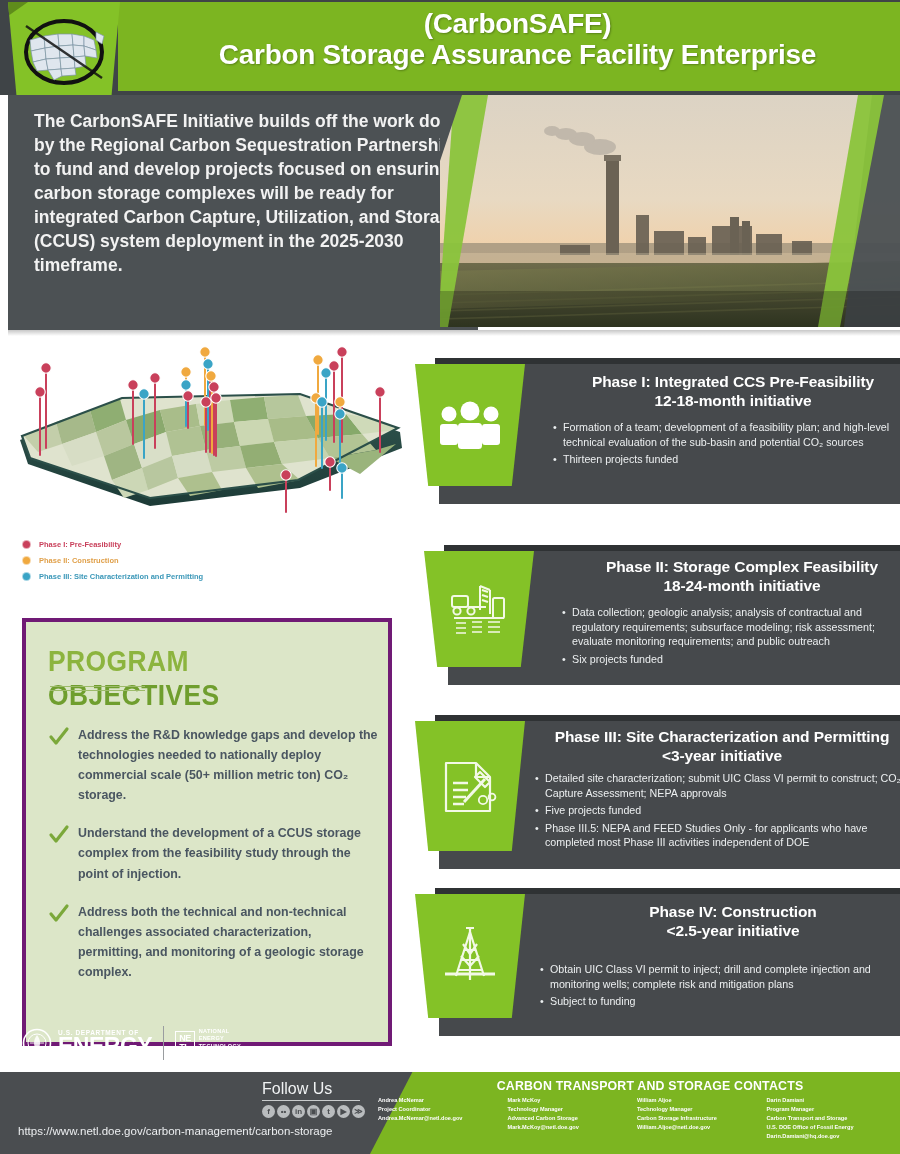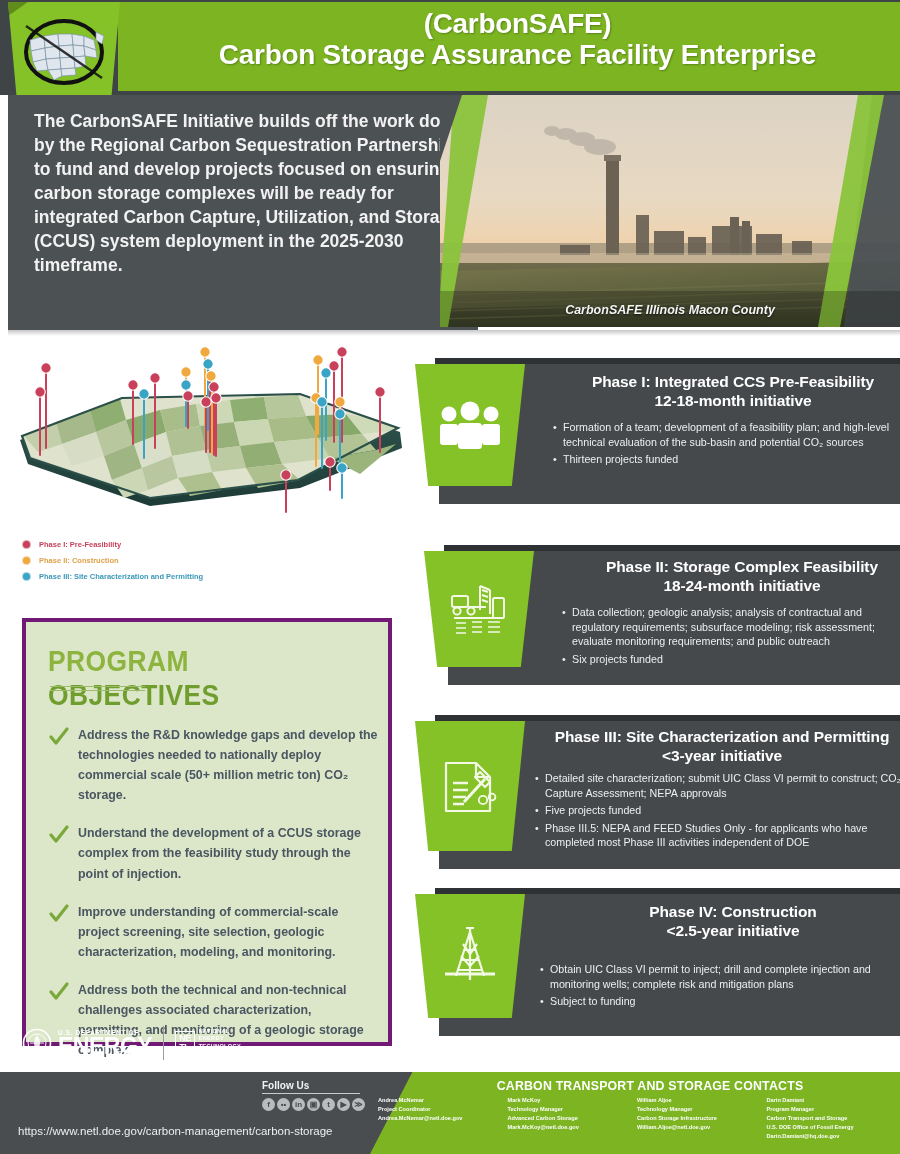--- a/index.html
+++ b/index.html
@@ -135,21 +135,21 @@
   .doe-energy { font-size:23px; font-weight:bold; letter-spacing:-0.5px; line-height:0.92; }
   .divider-v { width:1px; height:34px; background:#9a9da0; margin:0 11px; }
   .netl-box { display:flex; align-items:center; }
   .netl-sq {
     border:1.4px solid #fff; color:#fff; font-size:9px; font-weight:bold;
     line-height:1.0; padding:2px 3px; text-align:left; letter-spacing:-0.5px;
   }
   .netl-words { color:#fff; font-size:5.6px; font-weight:bold; line-height:1.35; margin-left:4px; letter-spacing:0.3px; }
   .url { position:absolute; left:18px; top:1125px; color:#eceef0; font-size:11.5px; }
   .follow { position:absolute; left:262px; top:1080px; }
-  .follow-label { color:#f0f2f3; font-size:10px; font-weight:bold; }
+  .follow-label { color:#f0f2f3; font-size:16px; font-weight:normal; }
   .follow-rule { width:98px; height:1px; background:#c9cccd; margin:2px 0 4px 0; }
   .social-row { display:flex; gap:2px; }
   .social {
     width:13px; height:13px; border-radius:50%; background:#b9bcbe;
     display:flex; align-items:center; justify-content:center;
     color:#4a4d50; font-size:8px; font-weight:bold;
   }
   .contacts-title {
     position:absolute; left:430px; top:1078px; width:440px; text-align:center;
     color:#ffffff; font-size:13px; font-weight:bold; letter-spacing:0.2px;
@@ -262,21 +262,20 @@
 
       <path d="M0 0 L38 0 L0 108 Z" fill="#7cb521" opacity="0.0"></path>
       <polygon points="14,0 48,0 8,232 0,232 0,200" fill="#8ac43b" opacity="0.95"></polygon>
       <polygon points="0,0 22,0 0,66" fill="#4c5154"></polygon>
       <polygon points="432,0 460,0 460,232 404,232" fill="#4c5154" opacity="0.96"></polygon>
       <polygon points="418,0 444,0 400,232 378,232" fill="#8ac43b" opacity="0.95"></polygon>
 
       <rect x="0" y="196" width="460" height="36" fill="#000" opacity="0.22"></rect>
     </svg>
   </div>
-  <div class="photo-caption">CarbonSAFE Illinois Macon County</div>
   <div class="intro-shadow"></div>
 
   <div class="map-wrap">
     <svg width="415" height="200" viewBox="0 0 415 200">
       <defs>
         <linearGradient id="mapEdge" x1="0" y1="0" x2="0" y2="1">
           <stop offset="0%" stop-color="#31564f"></stop>
             <stop offset="100%" stop-color="#1d3b37"></stop>
         </linearGradient>
       </defs>
@@ -414,28 +413,20 @@
 
       <div class="obj-item">
         <span class="check">
           <svg width="22" height="22" viewBox="0 0 22 22">
               <path d="M3 11 L8 17 L19 3" fill="none" stroke="#7ba83a" stroke-width="3.2" stroke-linecap="round" stroke-linejoin="round"></path>
             </svg>
         </span>
         <span class="obj-text">Understand the development of a CCUS storage complex from the feasibility study through the point of injection.</span>
       </div>
 
-      <div class="obj-item">
-        <span class="check">
-          <svg width="22" height="22" viewBox="0 0 22 22">
-              <path d="M3 11 L8 17 L19 3" fill="none" stroke="#7ba83a" stroke-width="3.2" stroke-linecap="round" stroke-linejoin="round"></path>
-            </svg>
-        </span>
-        <span class="obj-text">Improve understanding of commercial-scale project screening, site selection, geologic characterization, modeling, and monitoring.</span>
-      </div>
 
       <div class="obj-item">
         <span class="check">
           <svg width="22" height="22" viewBox="0 0 22 22">
               <path d="M3 11 L8 17 L19 3" fill="none" stroke="#7ba83a" stroke-width="3.2" stroke-linecap="round" stroke-linejoin="round"></path>
             </svg>
         </span>
         <span class="obj-text">Address both the technical and non-technical challenges associated characterization, permitting, and monitoring of a geologic storage complex.</span>
       </div>
     </div>

